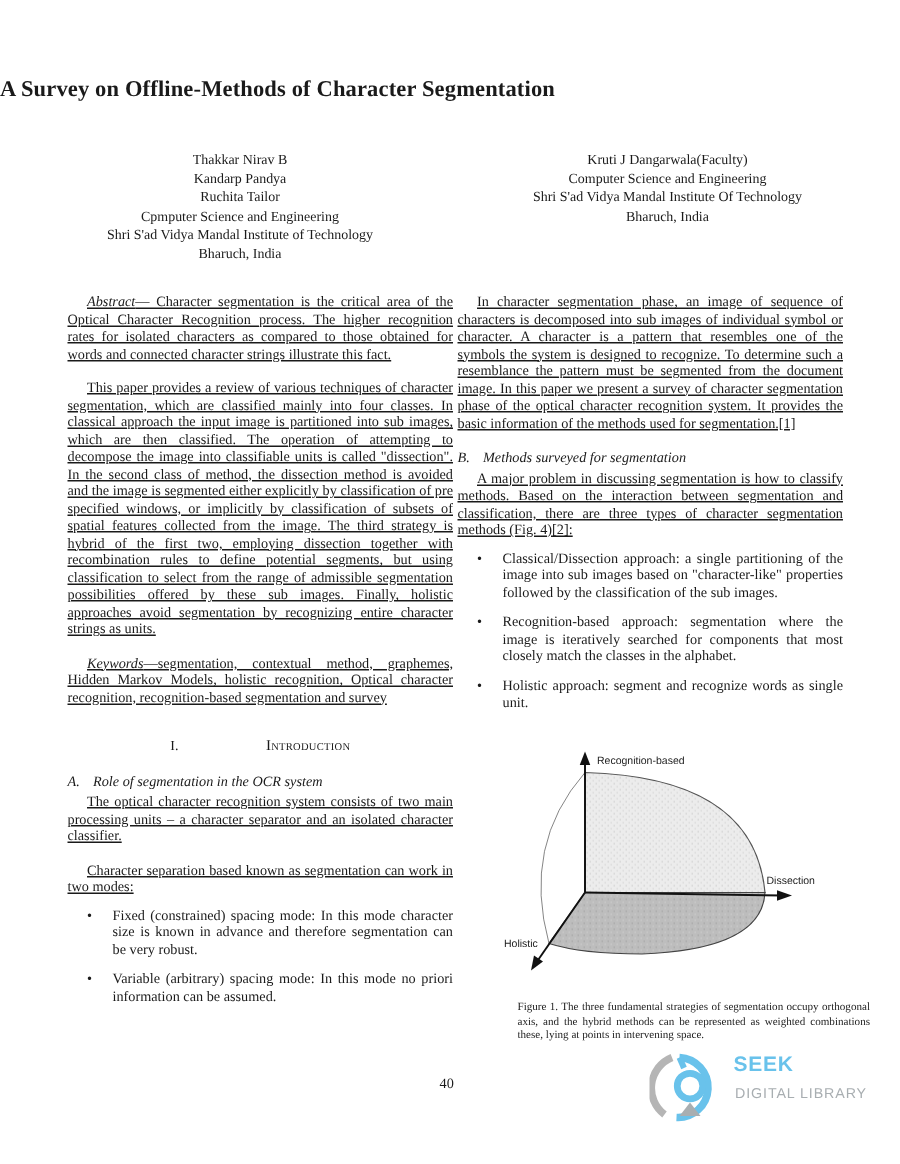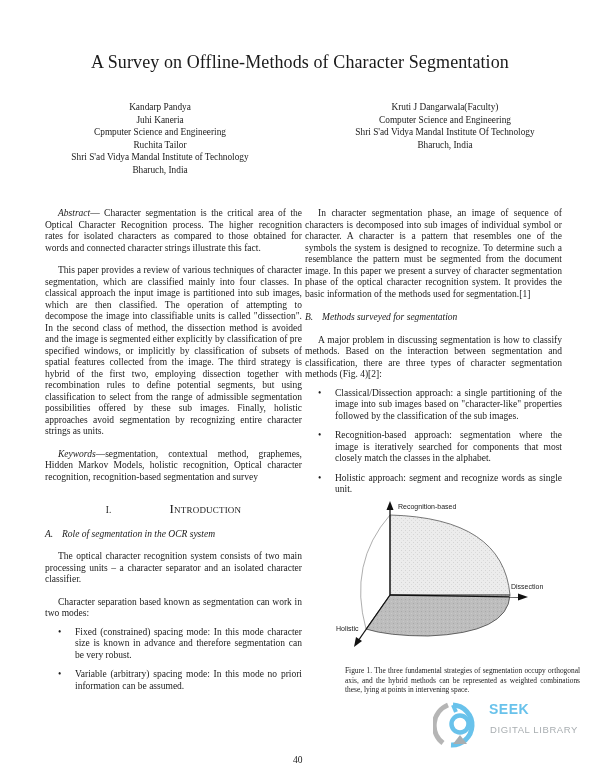--- a/index.html
+++ b/index.html
@@ -2,65 +2,65 @@
 <html><head>
 <meta charset="utf-8">
 <style>
   html, body { margin: 0; padding: 0; background: #ffffff; }
   body {
     width: 600px; height: 776px; position: relative; overflow: hidden;
     font-family: "Liberation Serif", serif; color: #1a1a1a;
   }
   .page { position: absolute; left: 0; top: 0; width: 600px; height: 776px; background: #fff; }
   .title {
-    position: absolute; left: 0; top: 52px; width: 600px; text-align: center;
-    font-family: "Liberation Serif", serif; font-weight: normal; font-size: 18px; letter-spacing: 0.1px;
+    position: absolute; left: 0; top: 52px; width: 600px; 
+    font-family: "Liberation Serif", serif; font-weight: bold; font-size: 15px; letter-spacing: 0.1px;
   }
   .authors { position: absolute; top: 101px; font-size: 9.3px; line-height: 12.6px; text-align: center; }
   .authors.left { left: 40px; width: 240px; }
   .authors.right { left: 320px; width: 250px; }
   .authors div { white-space: nowrap; }
   .col { position: absolute; font-size: 9.5px; line-height: 11.5px; text-align: justify; }
   .col.left { left: 45px; top: 197px; width: 257px; }
   .col.right { left: 305px; top: 197px; width: 257px; }
-  p { margin: 11px 0 11px 0; text-indent: 13px; }
+  p { margin: 0 0 11px 0; text-indent: 13px; text-decoration: underline; }
   .italic { font-style: italic; }
   .section-heading {
     text-align: center; margin: 20px 0 12px 0; font-size: 9.3px; letter-spacing: 0.2px;
   }
   .section-heading .num { margin-right: 14px; }
-  .section-heading .sc { font-variant: small-caps; font-size: 13px; margin-left: 44px; }
+  .section-heading .sc { font-variant: small-caps; font-size: 10px; margin-left: 44px; }
   .subsection { font-style: italic; margin: 0 0 2px 0; }
   .subsection .letter { display: inline-block; width: 17px; font-style: italic; }
   ul.bullets { list-style: none; margin: 0 0 10px 0; padding: 0; }
   ul.bullets li { position: relative; padding-left: 30px; margin-bottom: 8px; }
   ul.bullets li .bullet { position: absolute; left: 13px; top: 0; }
   .figure { position: absolute; left: 328px; top: 493px; width: 230px; height: 160px; }
   .caption {
     position: absolute; left: 333px; top: 666px; width: 235px;
     font-family: "Liberation Serif", serif; font-size: 7.4px; line-height: 9.6px; text-align: justify; color: #222; margin-left: 12px;
   }
-  .page-number { position: absolute; left: 293px; top: 755px; font-size: 9.5px; }
+  .page-number { position: absolute; left: 293px; top: 718px; font-size: 9.5px; }
   .logo { position: absolute; left: 433px; top: 699px; width: 150px; height: 52px; opacity: 0.85; }
   .logo .seek { position: absolute; left: 56px; top: 2px; font-family: "Liberation Sans", sans-serif; font-weight: bold; font-size: 14px; color: #4fb8e8; letter-spacing: 0.5px; }
   .logo .dl { position: absolute; left: 57px; top: 25px; font-family: "Liberation Sans", sans-serif; font-size: 9.5px; color: #9aa0a4; letter-spacing: 0.6px; white-space: nowrap; }
   .logo svg { position: absolute; left: 0; top: 0; }
 </style>
 </head>
 <body>
 
 <div class="page">
 
   <div class="title">A Survey on Offline-Methods of Character Segmentation</div>
 
   <div class="authors left">
+    <div>Thakkar Nirav B</div>
     <div>Kandarp Pandya</div>
-    <div>Juhi Kaneria</div>
+    <div>Ruchita Tailor</div>
     <div>Cpmputer Science and Engineering</div>
-    <div>Ruchita Tailor</div>
     <div>Shri S'ad Vidya Mandal Institute of Technology</div>
     <div>Bharuch, India</div>
   </div>
 
   <div class="authors right">
     <div>Kruti J Dangarwala(Faculty)</div>
     <div>Computer Science and Engineering</div>
     <div>Shri S'ad Vidya Mandal Institute Of Technology</div>
     <div>Bharuch, India</div>
   </div>

